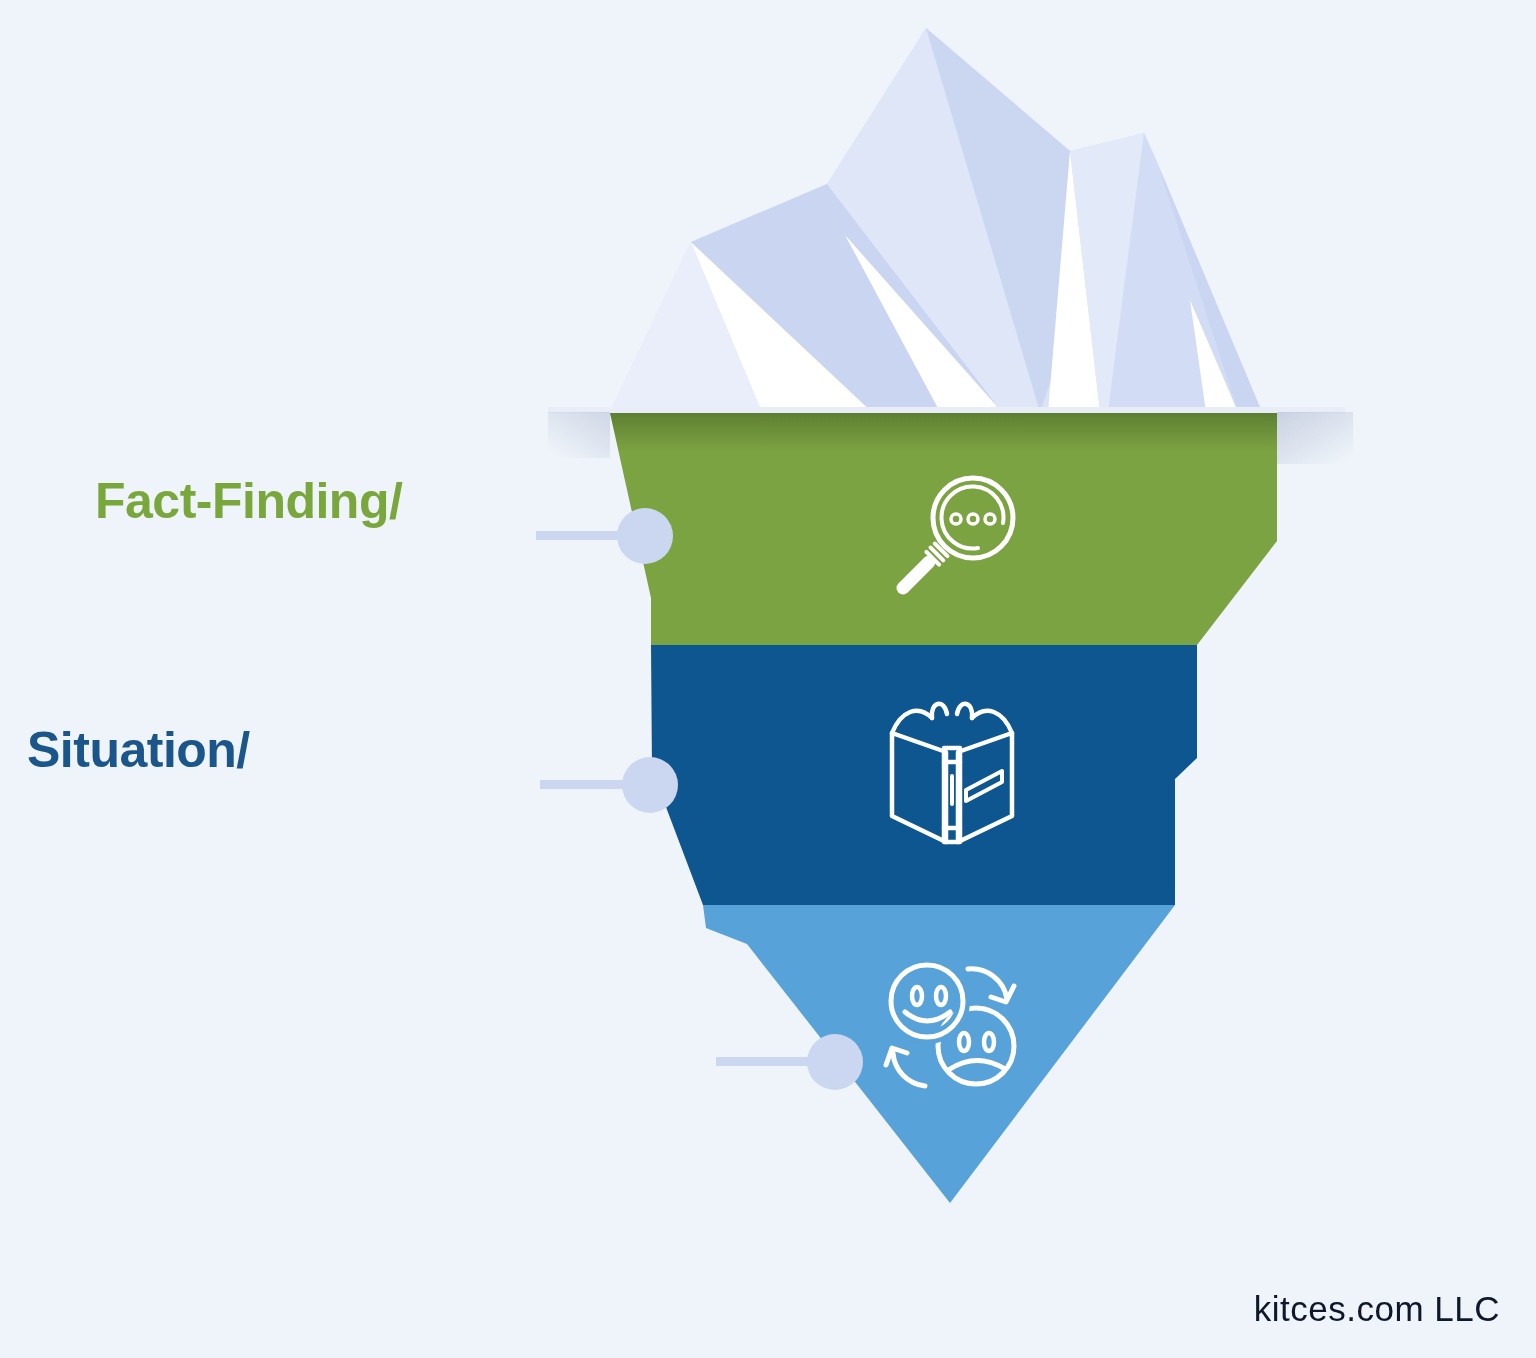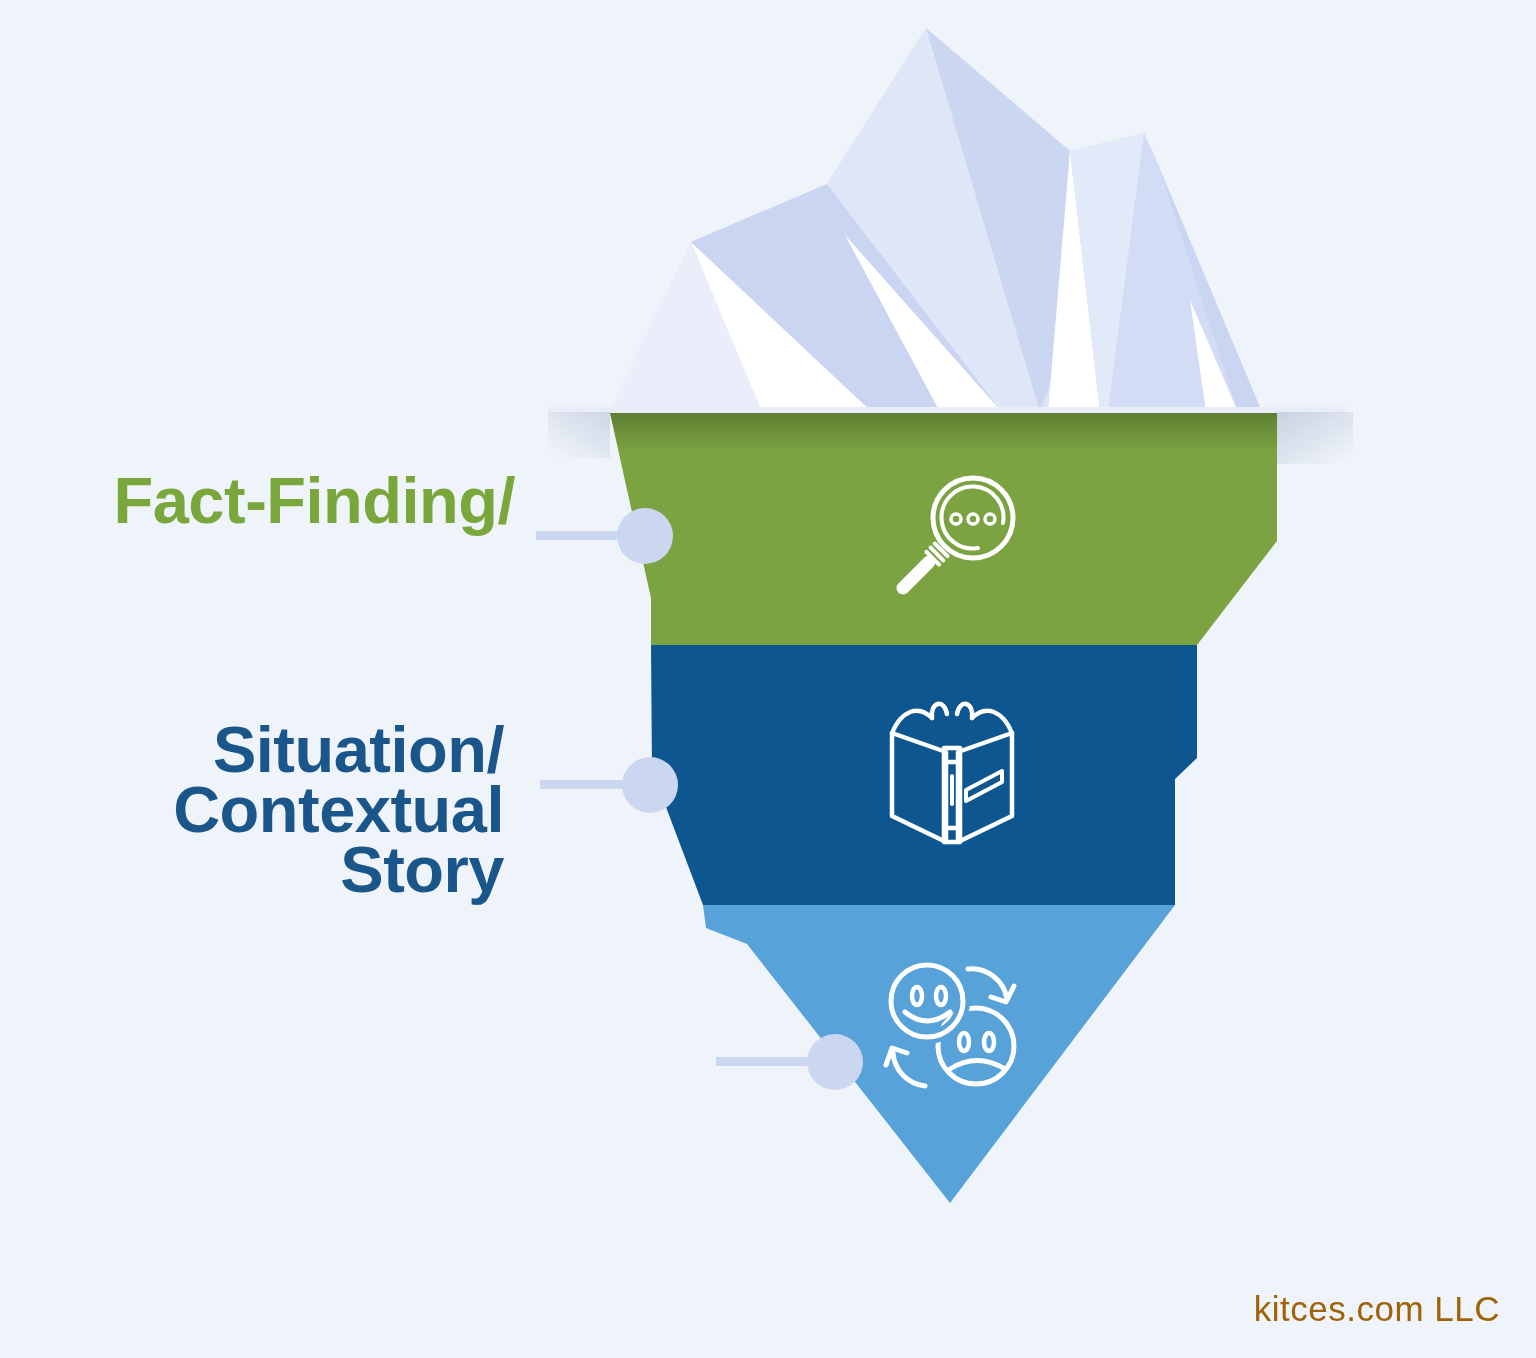--- a/index.html
+++ b/index.html
@@ -8,23 +8,23 @@
     background:#EFF4FA;
     font-family:"Liberation Sans", sans-serif;
     position:relative;
     overflow:hidden;
   }
   .canvas{position:absolute;inset:0;width:1536px;height:1358px;}
   svg.scene{position:absolute;left:0;top:0;}
   .label{
     position:absolute;
     font-weight:700;
-    font-size:65px;
+    font-size:50px;
     line-height:60px;
-    text-align:right;
+    text-align:left;
     letter-spacing:-0.5px;
   }
   .label span{display:block;}
   .attribution{
     position:absolute;
     top:1291px;
     right:36px;
     font-size:35px;
     line-height:35px;
     font-weight:400;
@@ -128,21 +128,20 @@
       <path d="M1014,986 L1006,1002 L991,997" stroke-width="5"></path>
       <path d="M925,1086 A36,36 0 0 1 893,1053" stroke-width="5"></path>
       <path d="M886,1065 L892,1048 L907,1053" stroke-width="5"></path>
     </g>
   </svg>
 
   <div class="label" style="left: 95px; top: 471px; width: 420px; color: rgb(122, 167, 60);">
     <span>Fact-Finding/</span>
   </div>
 
-  <div class="label" style="left: 19px; top: 720px; width: 485px; color: rgb(27, 86, 139);">
+  <div class="label" style="left: 27px; top: 720px; width: 485px; color: rgb(27, 86, 139);">
     <span>Situation/</span>
-    <span>Contextual Story</span>
   </div>
 
 
-  <div class="attribution" style="color: #a16207;">kitces.com LLC</div>
+  <div class="attribution" style="color: #0f172a;">kitces.com LLC</div>
 
 </div>
 
 </body></html>

